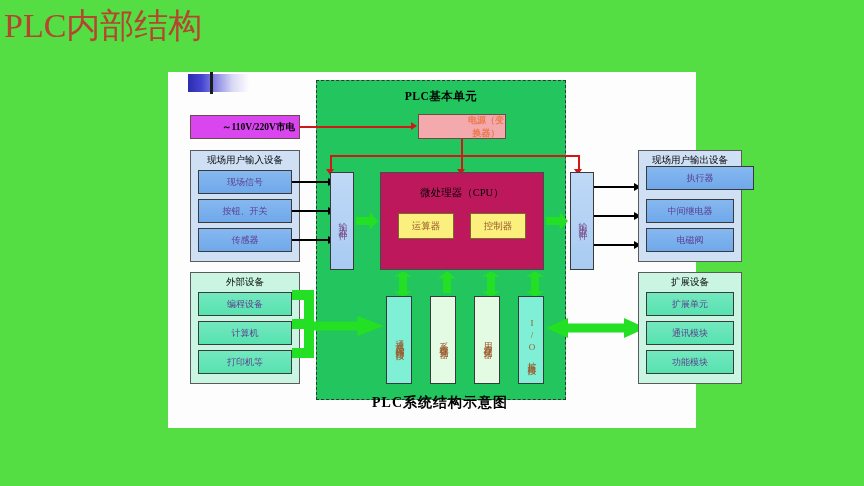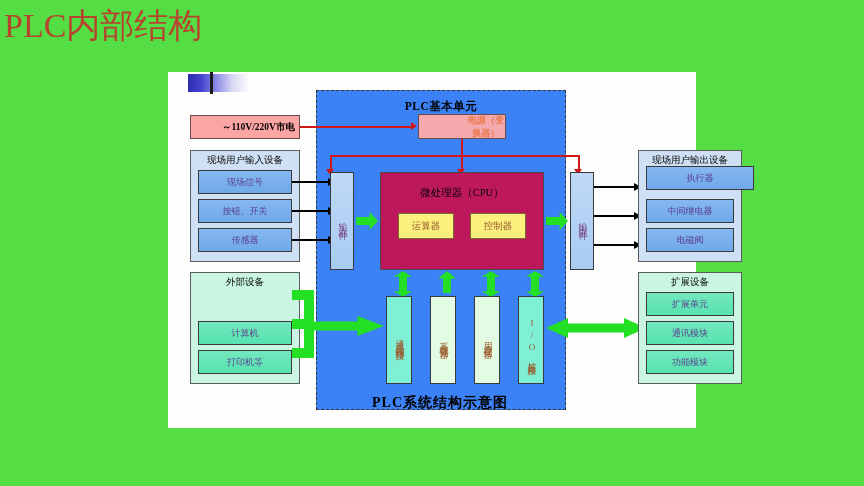--- a/index.html
+++ b/index.html
@@ -28,23 +28,22 @@
     position:absolute;left:20px;top:2px;width:62px;height:18px;
     background:linear-gradient(90deg,#2222AA 0%,#3b3bd0 22%,#8e8ee8 48%,#d8d8f4 72%,#ffffff 100%);
     opacity:.95;
   }
   #logo-watermark:after{
     content:"";position:absolute;left:22px;top:-2px;width:3px;height:22px;background:#111;
   }
   
   #plc-basic-unit{
     position:absolute;left:148px;top:8px;width:248px;height:318px;
-    background:#3b82f6;
+    background:#22c55e;
     border:1px dashed #333;
-    margin-top:10px;
   }
   #plc-basic-unit-title{
     position:absolute;left:0;top:8px;width:248px;text-align:center;
     font-size:11.5px;font-weight:bold;color:#000;letter-spacing:.5px;
   }
   
   #diagram-caption{
     position:absolute;left:8px;top:322px;width:528px;text-align:center;
     font-size:14px;font-weight:bold;color:#000;letter-spacing:1px;
   }
@@ -63,21 +62,21 @@
     border:1.2px solid #3A3A3A;
     color:#5A3E8E;font-size:9px;
   }
   .green-grp{background:#C9F5E2;}
   .green-item{
     background:linear-gradient(180deg,#73E8BE 0%,#57E2B0 100%);
     border:1.2px solid #3A3A3A;
     color:#5A3E8E;font-size:9px;
   }
   .pink-box{
-    background:#fca5a5;border:1.4px solid #6B4A4A;
+    background:#d946ef;border:1.4px solid #6B4A4A;
     color:#000;font-size:9.5px;font-weight:bold;padding-left:27px;
   }
   .pink-box-faded{
     background:#F4A9AD;border:1.4px solid #6B4A4A;
     color:#E87B4E;font-size:9px;font-weight:bold;
     text-shadow:0 0 1.4px #F4A9AD;
     padding-left:48px;
   }
   .io-col{
     background:linear-gradient(180deg,#BFD9F6 0%,#A8CBF2 100%);
@@ -211,20 +210,23 @@
   <div class="box blue-item" style="left:478px;top:127px;width:88px;height:24px;">
     <span>中间继电器</span>
   </div>
   <div class="box blue-item" style="left:478px;top:156px;width:88px;height:24px;">
     <span>电磁阀</span>
   </div>
 
   <div class="box grp green-grp" style="left:22px;top:200px;width:110px;height:112px;">
     <div class="grp-title">外部设备</div>
   </div>
+  <div class="box green-item" style="left:30px;top:220px;width:94px;height:24px;">
+    <span>编程设备</span>
+  </div>
   <div class="box green-item" style="left:30px;top:278px;width:94px;height:24px;">
     <span>打印机等</span>
   </div>
   <div class="box green-item" style="left:30px;top:249px;width:94px;height:24px;">
     <span>计算机</span>
   </div>
 
   <div class="garrow-comb" style="left:124px;top:218px;width:14px;height:10px;"></div>
   <div class="garrow-comb" style="left:124px;top:247px;width:14px;height:10px;"></div>
   <div class="garrow-comb" style="left:124px;top:276px;width:14px;height:10px;"></div>

